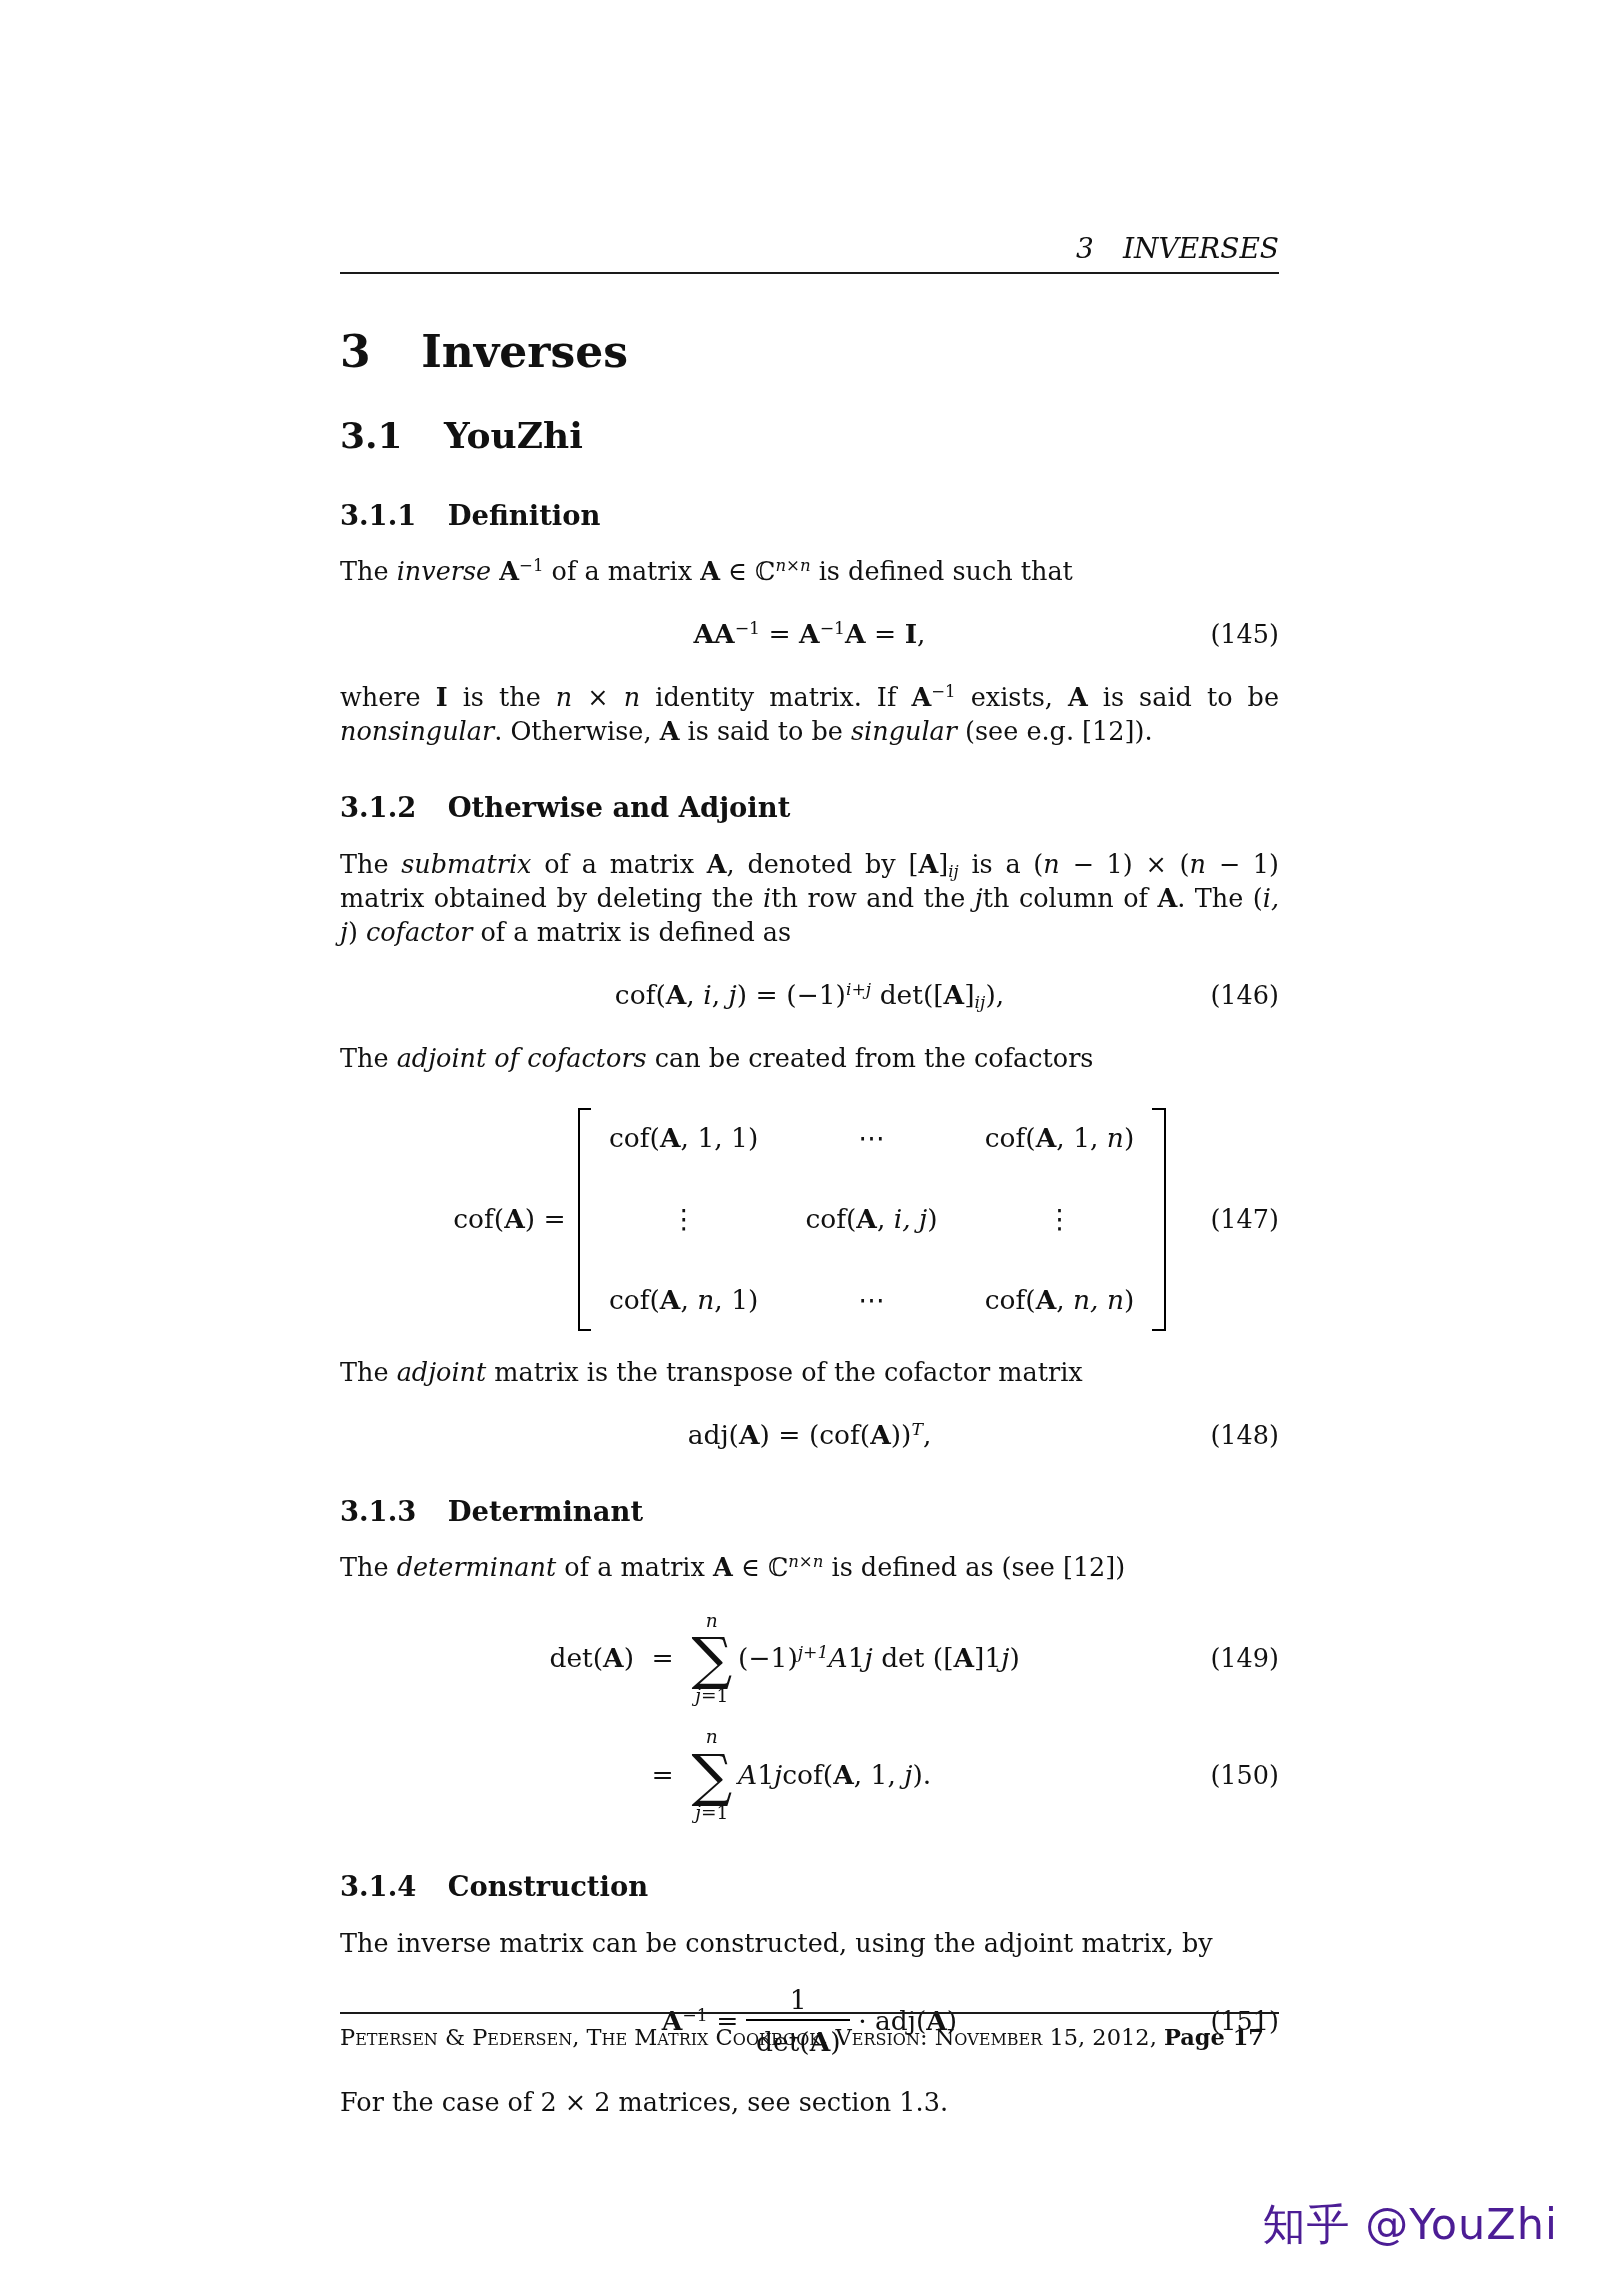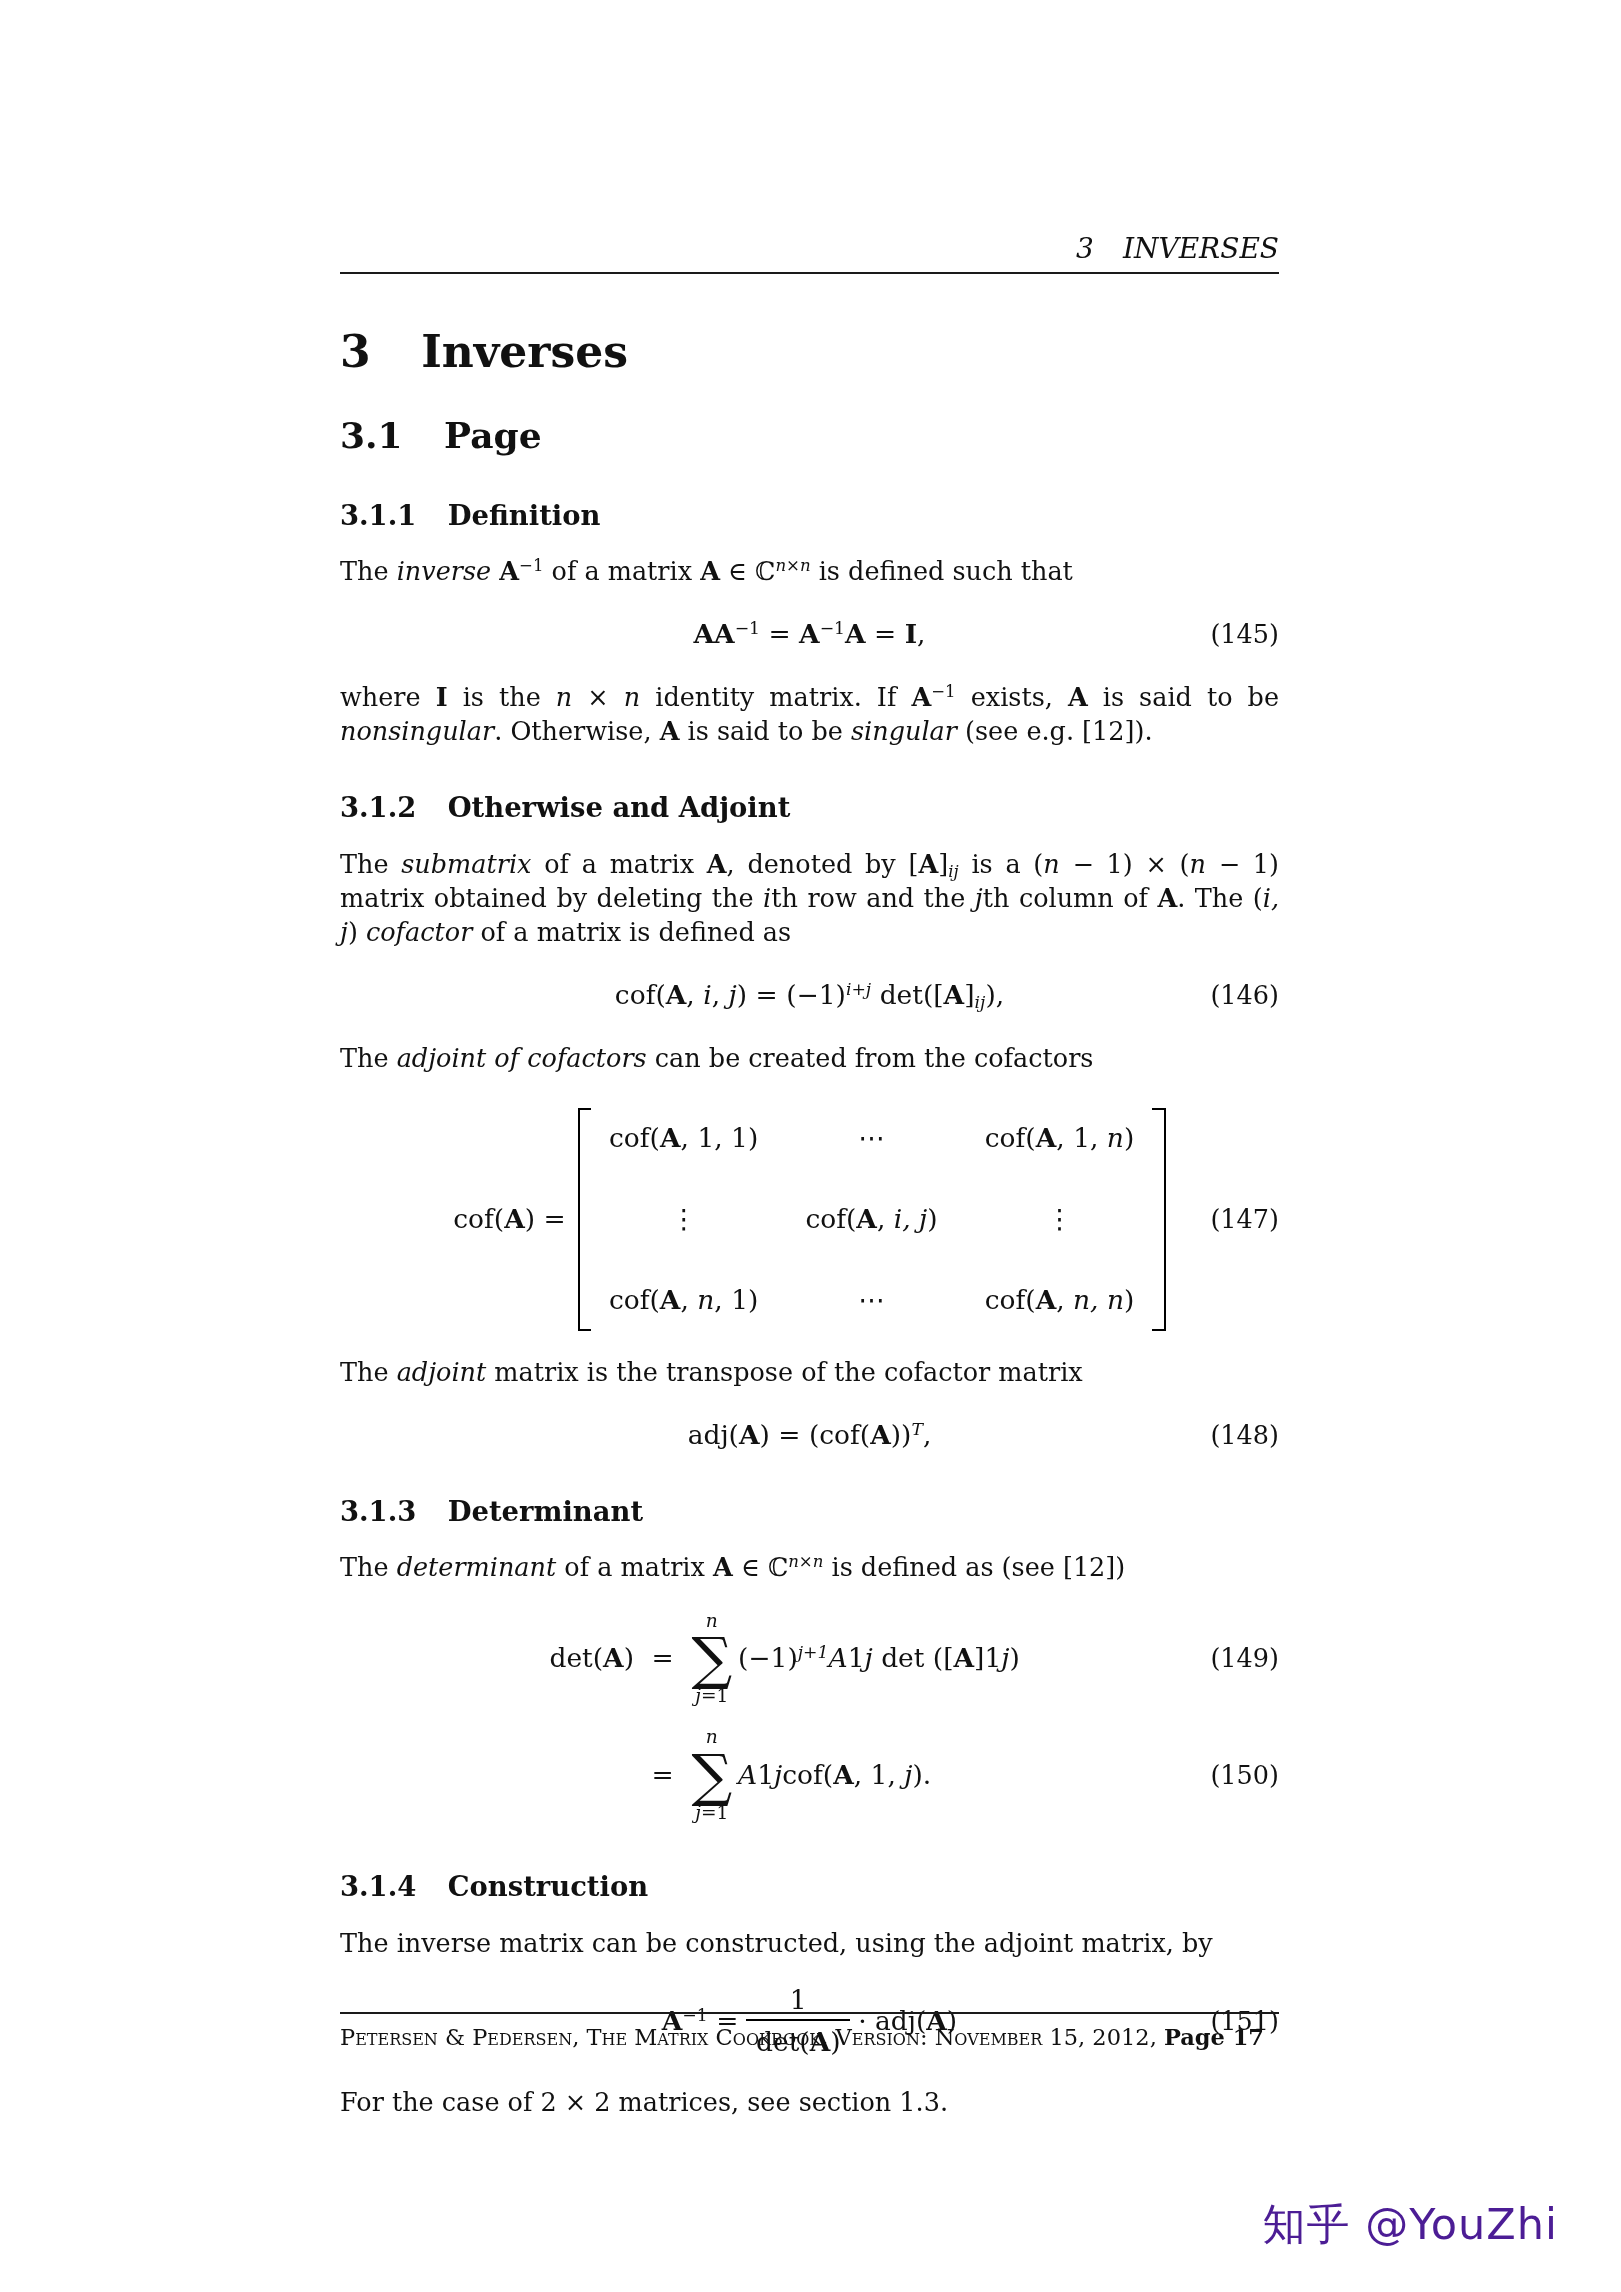--- a/index.html
+++ b/index.html
@@ -74,21 +74,21 @@
     <div class="running-header">
       <span><span>3</span><span class="hgap">INVERSES</span></span>
     </div>
     <div class="hrule"></div>
 
     <div class="h1">
       <span class="secnum">3</span><span>Inverses</span>
     </div>
 
     <div class="h2">
-      <span class="secnum">3.1</span><span>Page</span>
+      <span class="secnum">3.1</span><span>YouZhi</span>
     </div>
 
     <div class="h3">
       <span class="secnum">3.1.1</span><span>Definition</span>
     </div>
 
     <div class="para"><span>The </span><span class="i">inverse</span><span> </span><span class="b">A</span><span class="sup">−1</span><span> of a matrix </span><span class="b">A</span><span> ∈ ℂ</span><span class="sup i">n×n</span><span> is defined such that</span></div>
 
     <div class="eq">
       <span><span class="b">AA</span><span class="sup">−1</span><span> = </span><span class="b">A</span><span class="sup">−1</span><span class="b">A</span><span> = </span><span class="b">I</span><span>,</span></span>

